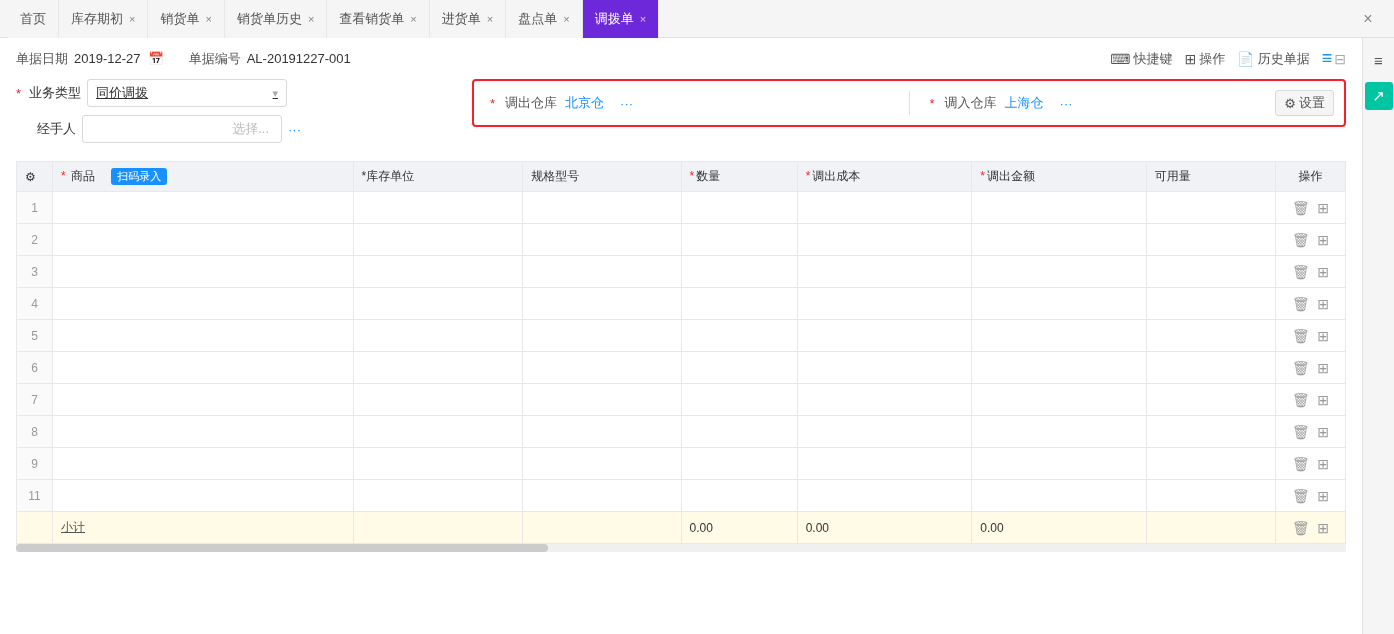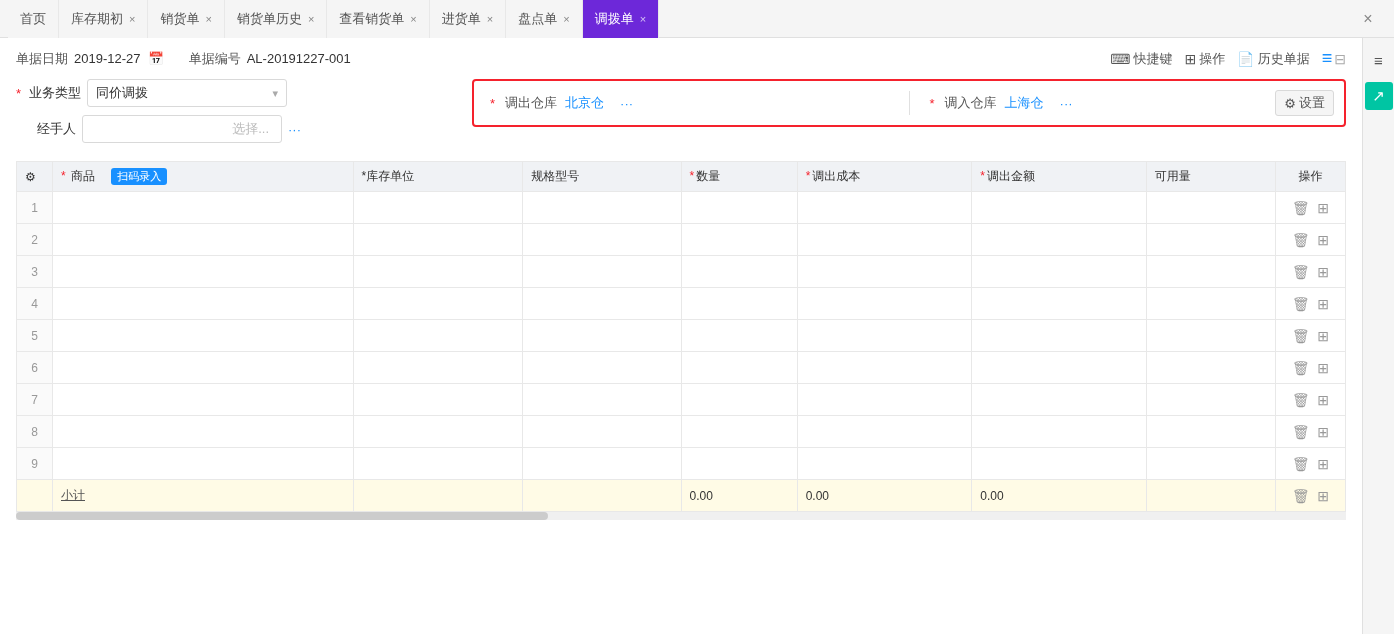--- a/index.html
+++ b/index.html
@@ -127,20 +127,21 @@
     .select-field {
       display: flex;
       align-items: center;
       border: 1px solid #d9d9d9;
       border-radius: 3px;
       padding: 4px 8px;
       min-width: 200px;
       cursor: pointer;
       background: #fff;
       justify-content: space-between;
+      text-decoration: underline;
     }
     .select-field .arrow {
       color: #aaa;
       font-size: 11px;
     }
     .person-placeholder {
       color: #bbb;
       border: 1px solid #d9d9d9;
       border-radius: 3px;
       padding: 4px 12px;
@@ -574,20 +575,34 @@
       <td></td>
       <td></td>
       <td></td>
       <td></td>
       <td></td>
       <td class="ops-col">
         <span class="icon-btn">🗑</span>
         <span class="icon-btn">⊞</span>
       </td>
     </tr>
+          <tr>
+      <td class="row-num">11</td>
+      <td></td>
+      <td></td>
+      <td></td>
+      <td></td>
+      <td></td>
+      <td></td>
+      <td></td>
+      <td class="ops-col">
+        <span class="icon-btn" title="删除">🗑</span>
+        <span class="icon-btn" title="复制">⊞</span>
+      </td>
+    </tr>
           <tr class="subtotal">
   <td class="row-num"></td>
   <td style="color:#555;text-decoration:underline;">小计</td>
   <td></td>
   <td></td>
   <td>0.00</td>
   <td>0.00</td>
   <td>0.00</td>
   <td></td>
   <td class="ops-col">

